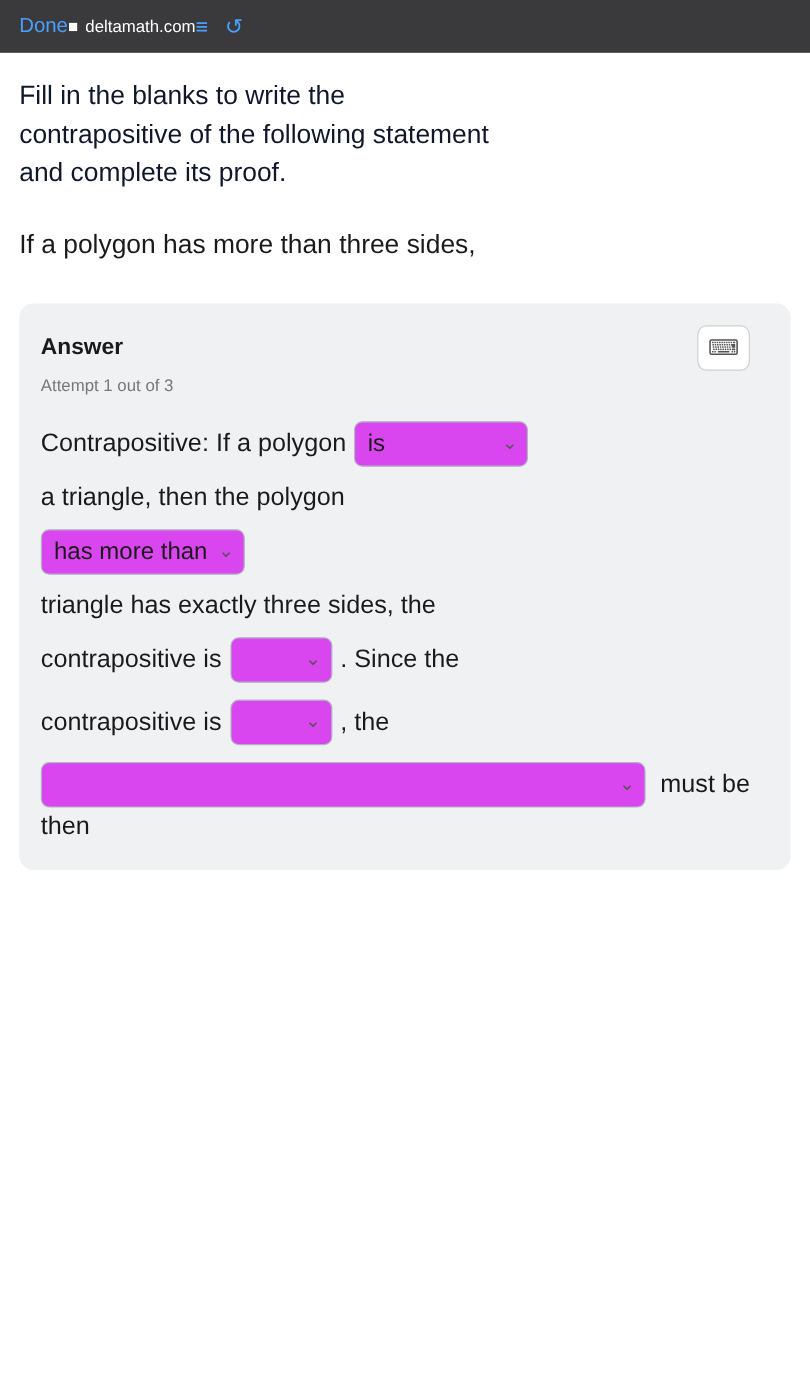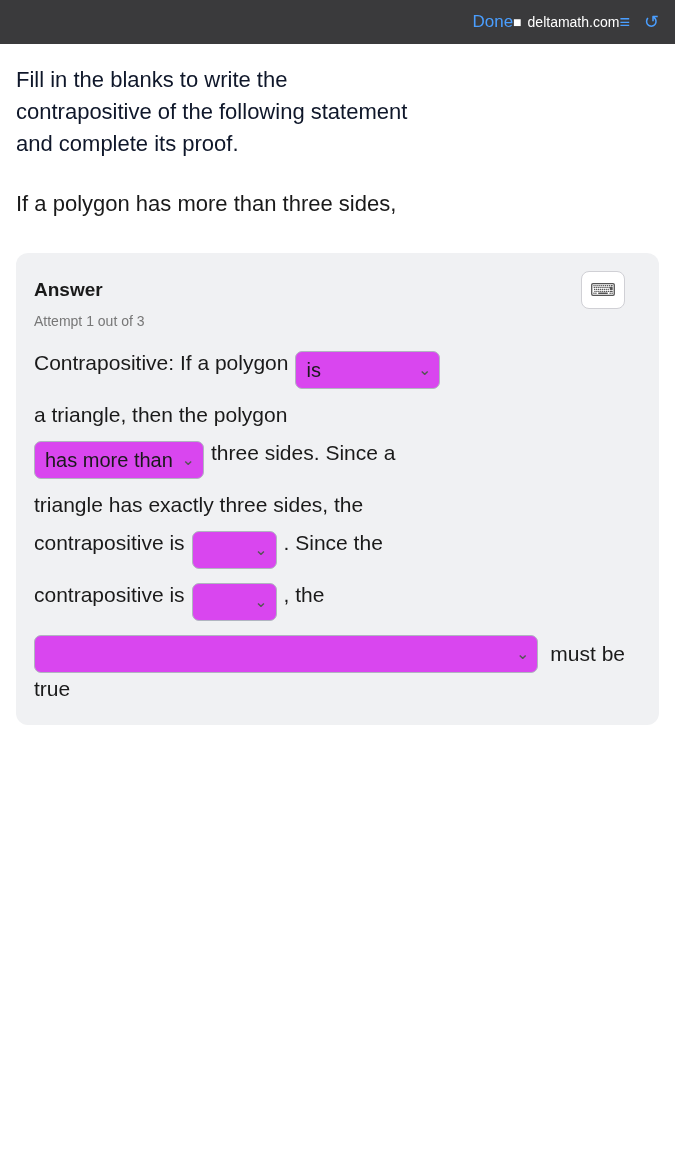--- a/index.html
+++ b/index.html
@@ -15,21 +15,21 @@
       background: #ffffff;
       color: #1a1a1a;
     }
 
     
     .browser-bar {
       background: #3a3a3c;
       height: 44px;
       display: flex;
       align-items: center;
-      justify-content: flex-end;
+      justify-content: flex-start;
       padding: 0 16px;
     }
 
     .browser-done {
       color: #4a9eff;
       font-size: 17px;
       font-weight: 400;
     }
 
     .browser-url {
@@ -154,21 +154,21 @@
       min-width: unset;
     }
 
     .text-inline {
       font-size: 21px;
       color: #1a1a1a;
     }
 
     .row-inline {
       display: flex;
-      align-items: flex-start;
+      align-items: center;
       flex-wrap: wrap;
       gap: 7px;
       margin-bottom: 14px;
     }
 
     .must-be-row {
       display: flex;
       align-items: center;
       gap: 12px;
       margin-bottom: 0;
@@ -235,21 +235,20 @@
     </div>
 
     <div class="row-inline">
       <div class="select-wrapper select-wrapper-medium">
         <select>
           <option>has more than</option>
           <option>has at most</option>
           <option>does not have</option>
         </select>
       </div>
-      <span class="text-inline">three sides. Since a</span>
     </div>
 
     <div class="row-inline">
       <span class="text-inline">triangle has exactly three sides, the</span>
     </div>
 
     <div class="row-inline">
       <span class="text-inline">contrapositive is</span>
       <div class="select-wrapper">
         <select>
@@ -278,17 +277,17 @@
         <select style="width:100%;">
           <option value=""></option>
           <option>statement</option>
           <option>converse</option>
           <option>inverse</option>
         </select>
       </div>
       <span class="text-inline">must be</span>
     </div>
 
-    <div class="true-text">true</div>
+    <div class="true-text">then</div>
 
   </div>
 
 </div>
 
 </body></html>

